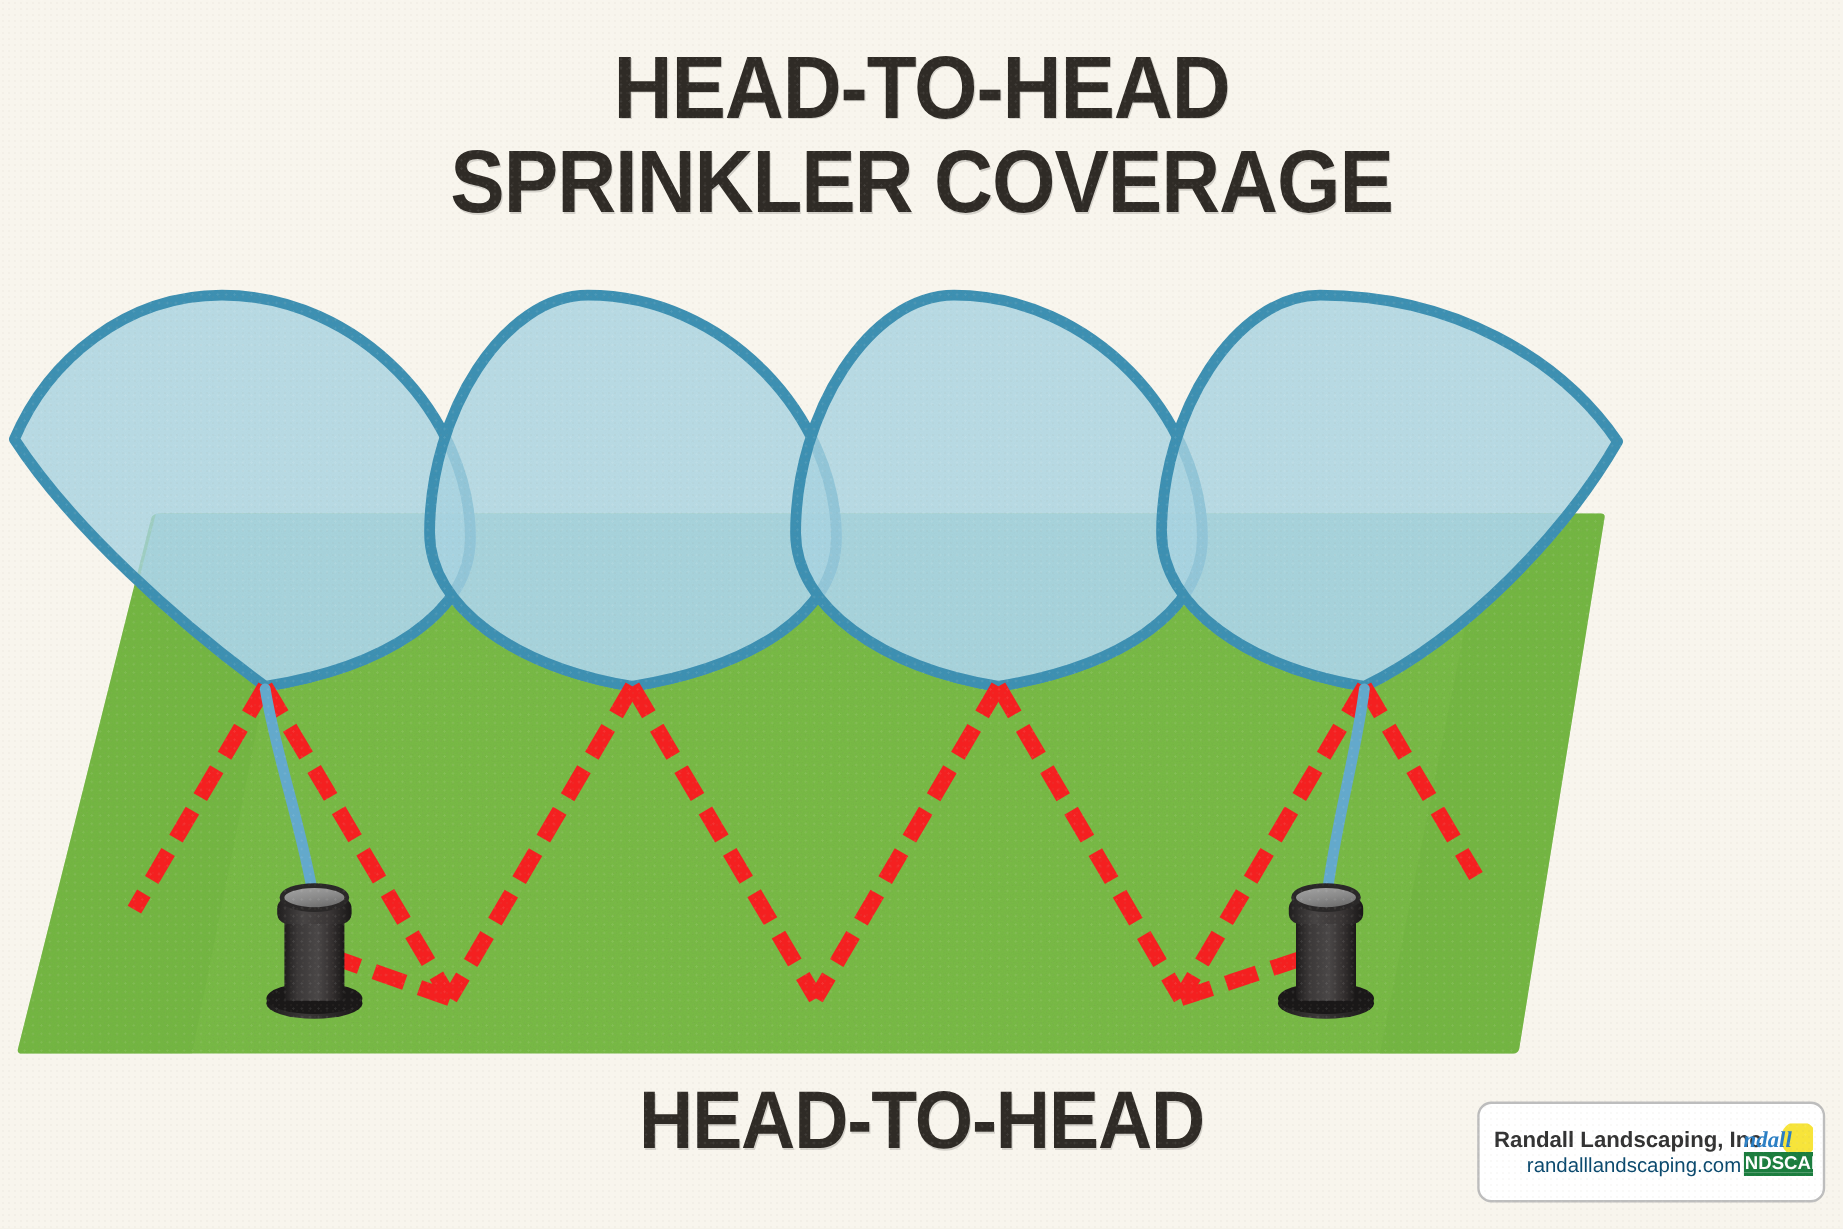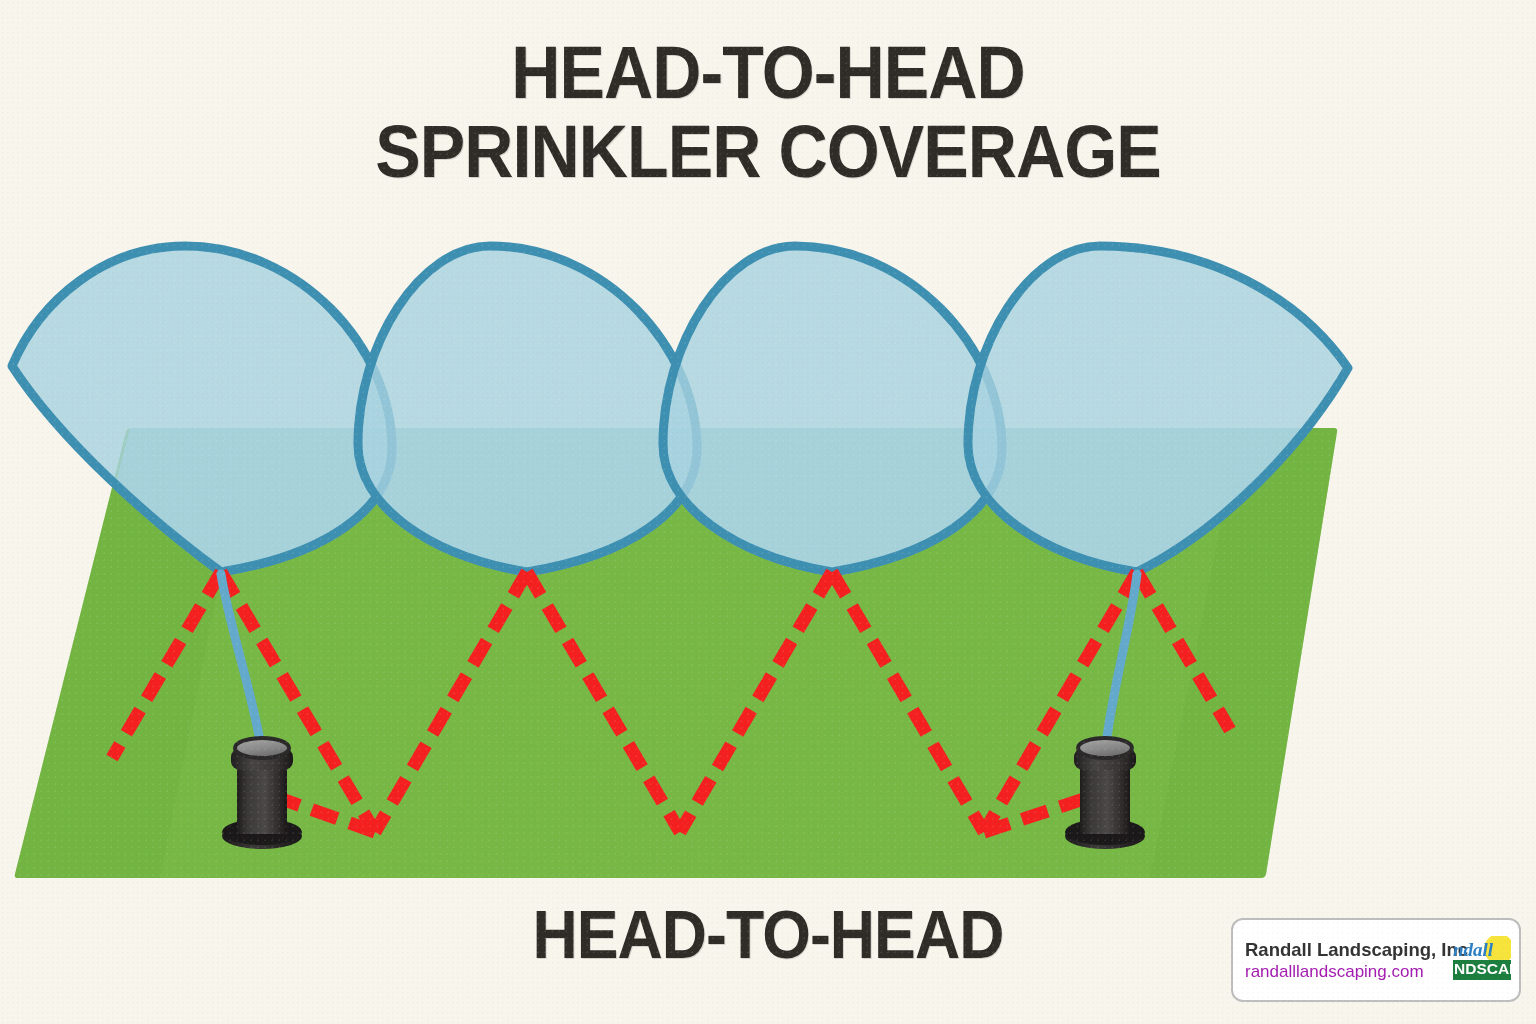--- a/index.html
+++ b/index.html
@@ -101,22 +101,23 @@
   }
   #credit-company {
     font-size: 18.5px;
     font-weight: bold;
     color: #333333;
     white-space: nowrap;
     line-height: 1.25;
   }
   #credit-url {
     font-size: 17px;
-    color: #a21caf;
+    color: #0c4a6e;
     white-space: nowrap;
+    text-align: right;
     line-height: 1.25;
   }
   #credit-logo {
     flex: 0 0 auto;
     width: 58px;
     height: 48px;
     position: relative;
     overflow: hidden;
     margin-left: 2px;
     text-decoration: underline;

